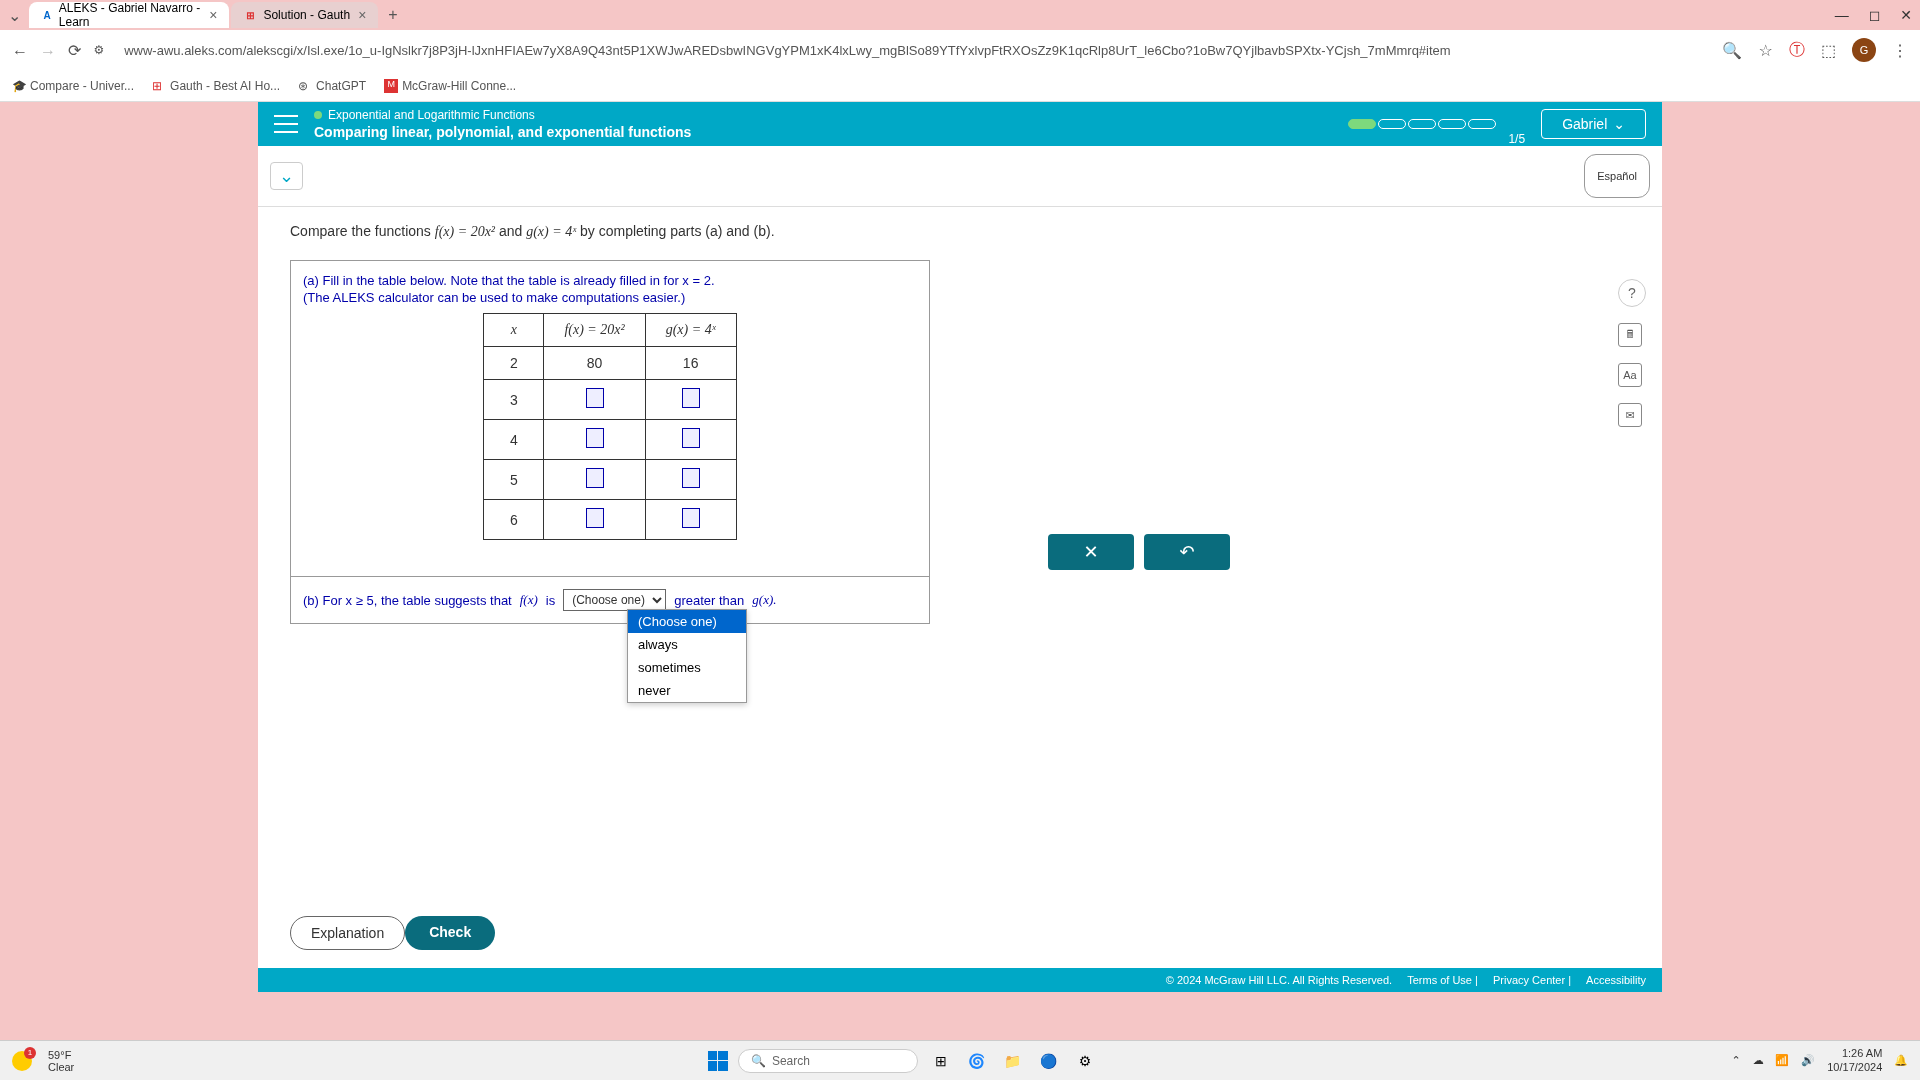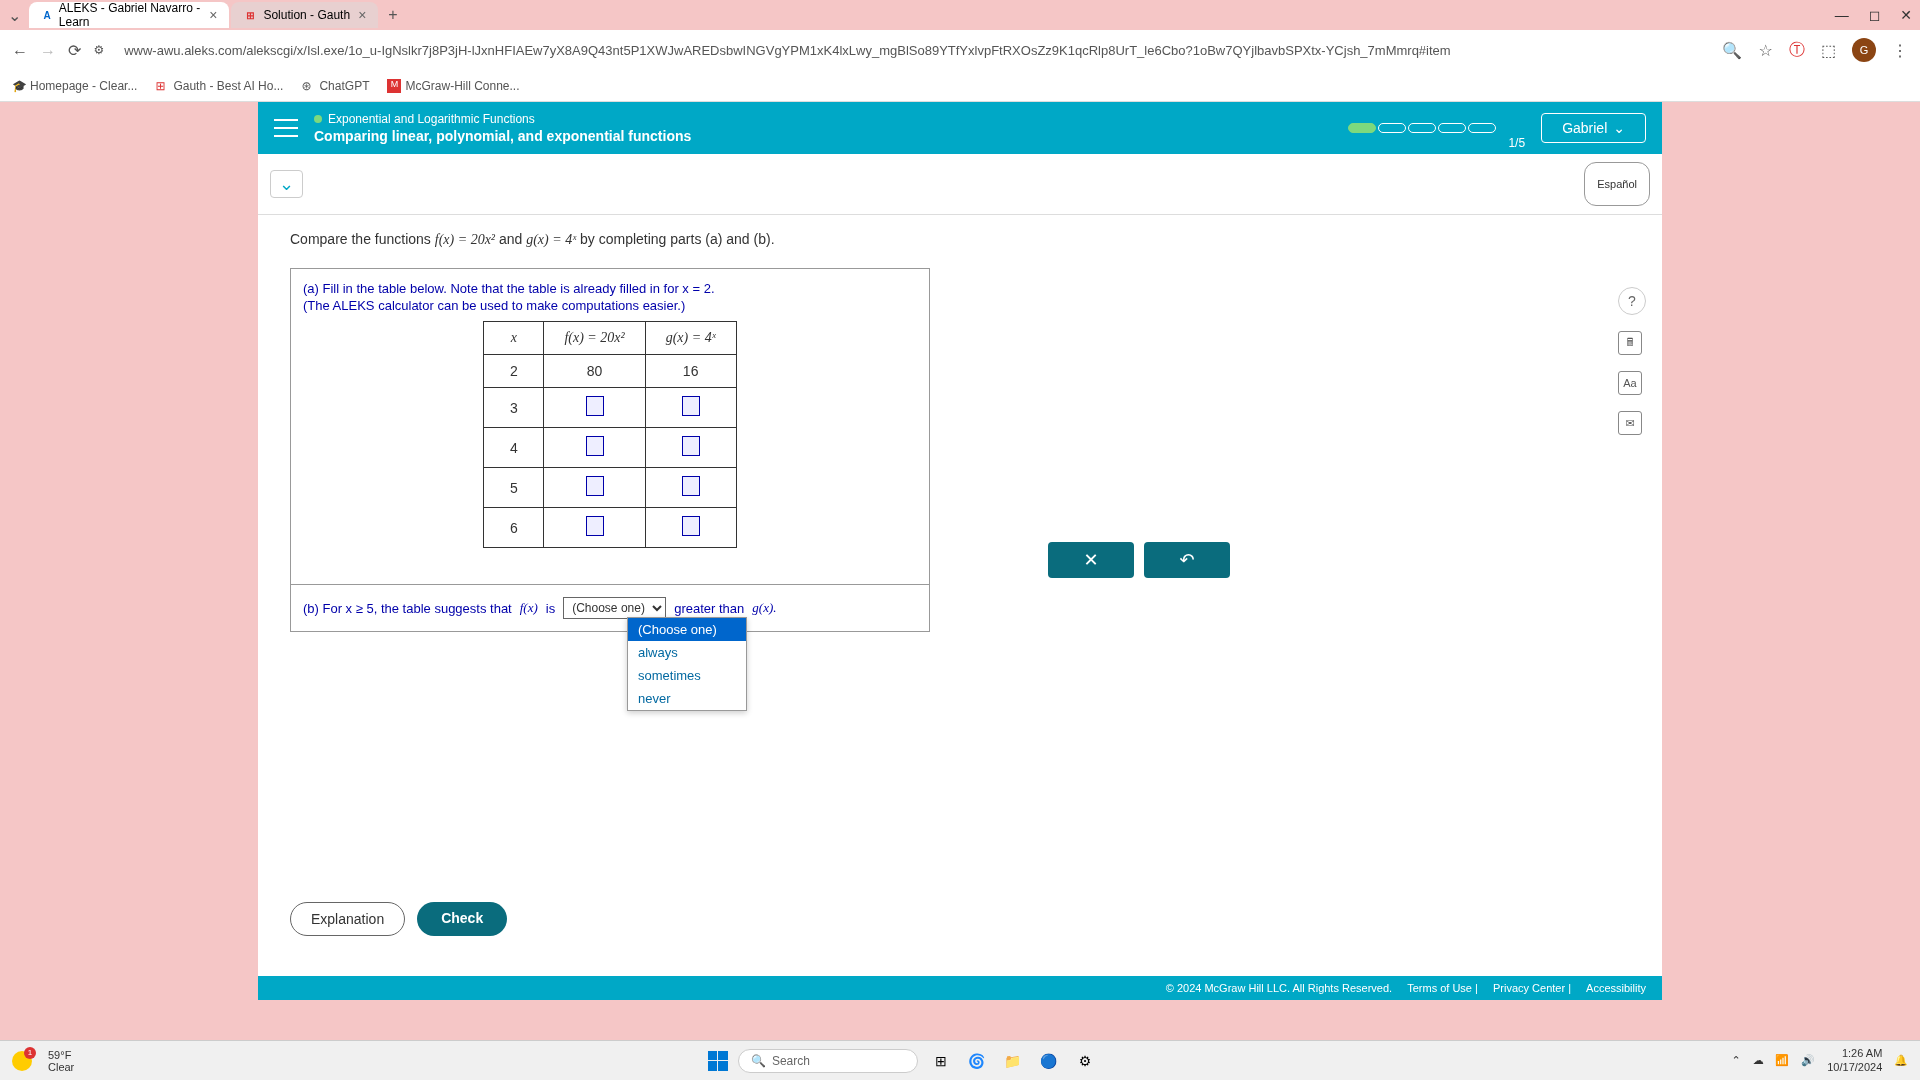--- a/index.html
+++ b/index.html
@@ -18,21 +18,21 @@
 .nav-icon { color: #555; font-size: 16px; cursor: pointer; }
 .url-bar { flex: 1; font-size: 13px; color: #555; padding: 0 8px; }
 .url-icons { display: flex; gap: 16px; align-items: center; color: #555; }
 .profile-circle { width: 24px; height: 24px; border-radius: 50%; background: #8b4513; color: #fff; display: flex; align-items: center; justify-content: center; font-size: 11px; }
 
 .bookmarks { background: #fff; height: 32px; display: flex; align-items: center; padding: 0 12px; gap: 18px; font-size: 12px; border-bottom: 1px solid #ddd; }
 .bookmark { color: #555; display: flex; align-items: center; gap: 4px; }
 .bm-icon { width: 14px; height: 14px; display: inline-block; }
 
 
-.aleks-header { background: #00a8c6; height: 52px; display: flex; align-items: center; padding: 0 16px; color: #fff; margin: 0 258px; }
+.aleks-header { background: #00a8c6; height: 44px; display: flex; align-items: center; padding: 0 16px; color: #fff; margin: 0 258px; }
 .hamburger { width: 24px; height: 18px; display: flex; flex-direction: column; justify-content: space-between; margin-right: 16px; cursor: pointer; }
 .hamburger span { height: 2px; background: #fff; }
 .header-text { flex: 1; }
 .header-top { font-size: 12px; display: flex; align-items: center; gap: 6px; }
 .dot { width: 8px; height: 8px; border-radius: 50%; background: #7dd97d; }
 .header-bottom { font-size: 14px; font-weight: bold; margin-top: 2px; }
 .progress-bar { display: flex; gap: 2px; margin-right: 12px; }
 .prog-seg { width: 28px; height: 10px; border: 1px solid #fff; border-radius: 5px; }
 .prog-seg.filled { background: #7dd97d; border-color: #7dd97d; }
 .prog-text { font-size: 12px; margin-right: 16px; margin-top: 30px; }
@@ -51,31 +51,31 @@
 .part-a .line2 { margin-top: 2px; }
 
 .data-table { margin: 8px auto 16px; border-collapse: collapse; }
 .data-table td, .data-table th { border: 1px solid #333; padding: 8px 20px; text-align: center; font-size: 14px; color: #333; min-width: 60px; }
 .data-table th { font-weight: normal; }
 .input-box { width: 18px; height: 20px; border: 1px solid #00a; display: inline-block; background: #eef; cursor: pointer; }
 
 .part-b { border-top: 1px solid #999; padding: 12px; font-size: 13px; color: #00a; display: flex; align-items: center; gap: 8px; flex-wrap: wrap; position: relative; margin-top: 8px; }
 .dropdown-sel { border: 1px solid #666; padding: 2px 4px; font-size: 12px; background: #fff; color: #333; cursor: pointer; }
 .dropdown-menu { position: absolute; top: 32px; left: 336px; background: #fff; border: 1px solid #999; box-shadow: 0 2px 6px rgba(0,0,0,0.2); z-index: 10; font-size: 13px; min-width: 120px; }
-.dropdown-menu div { padding: 4px 10px; cursor: pointer; color: #0369a1; }
+.dropdown-menu div { padding: 4px 10px; cursor: pointer; color: #000000; }
 .dropdown-menu div.selected { background: #0066cc; color: #fff; }
 
 .action-buttons { position: absolute; top: 327px; left: 790px; display: flex; gap: 10px; }
 .act-btn { width: 86px; height: 36px; background: #0a6c7d; color: #fff; border-radius: 4px; display: flex; align-items: center; justify-content: center; font-size: 18px; cursor: pointer; }
 
 .side-tools { position: absolute; right: 16px; top: 72px; display: flex; flex-direction: column; gap: 16px; }
 .tool-btn { width: 28px; height: 28px; border: 1px solid #ccc; border-radius: 50%; display: flex; align-items: center; justify-content: center; font-size: 14px; color: #666; cursor: pointer; }
 .tool-sq { width: 24px; height: 24px; border: 1px solid #888; border-radius: 3px; display: flex; align-items: center; justify-content: center; font-size: 11px; color: #555; cursor: pointer; }
 
-.footer-btns { position: absolute; bottom: 64px; left: 32px; display: flex; gap: 12px; }
+.footer-btns { position: absolute; bottom: 42px; left: 32px; display: flex; }
 .btn-explain { border: 1px solid #666; border-radius: 20px; padding: 8px 20px; font-size: 14px; color: #333; background: #fff; cursor: pointer; }
 .btn-check { background: #0a6c7d; color: #fff; border-radius: 20px; padding: 8px 24px; font-size: 14px; font-weight: bold; cursor: pointer; }
 
 .copyright { position: absolute; bottom: 0; left: 0; right: 0; background: #00a8c6; color: #fff; font-size: 11px; padding: 6px 16px; text-align: right; }
 .copyright span { margin-left: 12px; }
 
 
 .taskbar { position: absolute; bottom: 0; left: 0; right: 0; height: 40px; background: #f0f0f0; display: flex; align-items: center; padding: 0 12px; border-top: 1px solid #ccc; }
 .weather { display: flex; align-items: center; gap: 16px; font-size: 11px; color: #333; }
 .weather-icon { width: 20px; height: 20px; background: #ffcc00; border-radius: 50%; position: relative; }
@@ -126,21 +126,21 @@
     <span style="color:#d33;">Ⓣ</span>
     <span>⬚</span>
     <div class="profile-circle">G</div>
     <span>⋮</span>
   </div>
 </div>
 
 <div class="bookmarks">
   <div class="bookmark">
     <span class="bm-icon">🎓</span>
-    <span>Homepage - Clear...</span>
+    <span>Compare - Univer...</span>
   </div>
   <div class="bookmark">
     <span class="bm-icon" style="color:#d33;">⊞</span>
     <span>Gauth - Best AI Ho...</span>
   </div>
   <div class="bookmark">
     <span class="bm-icon">⊛</span>
     <span>ChatGPT</span>
   </div>
   <div class="bookmark">

